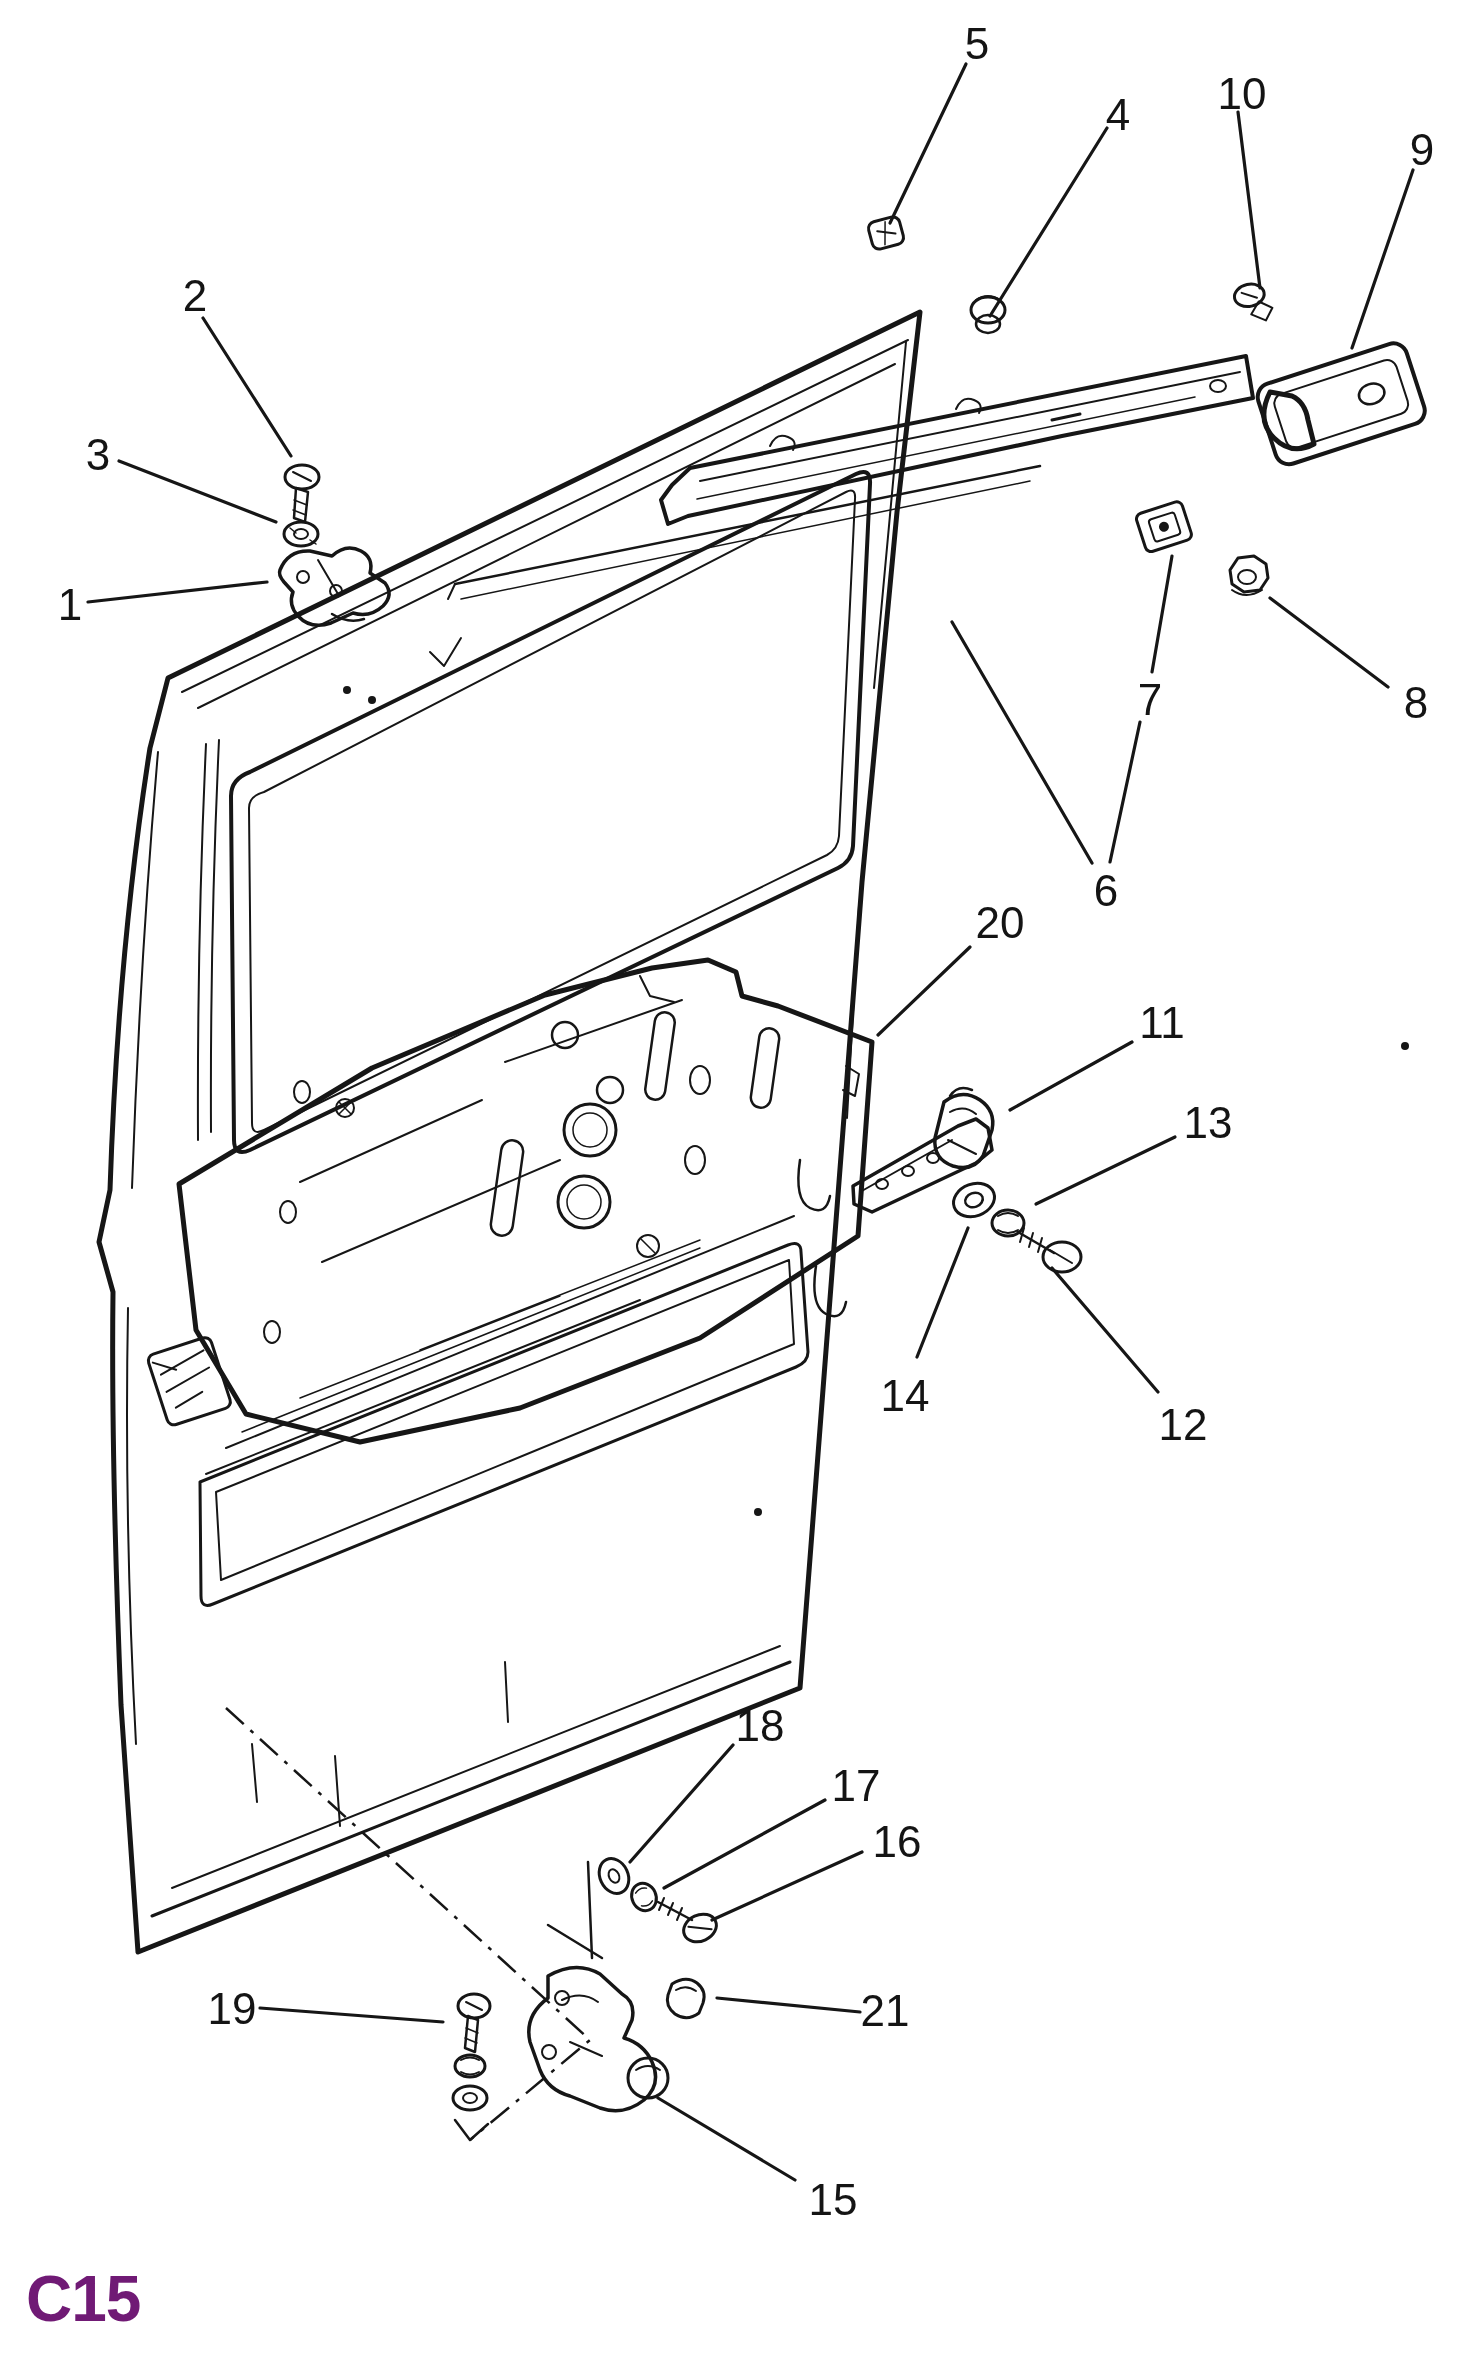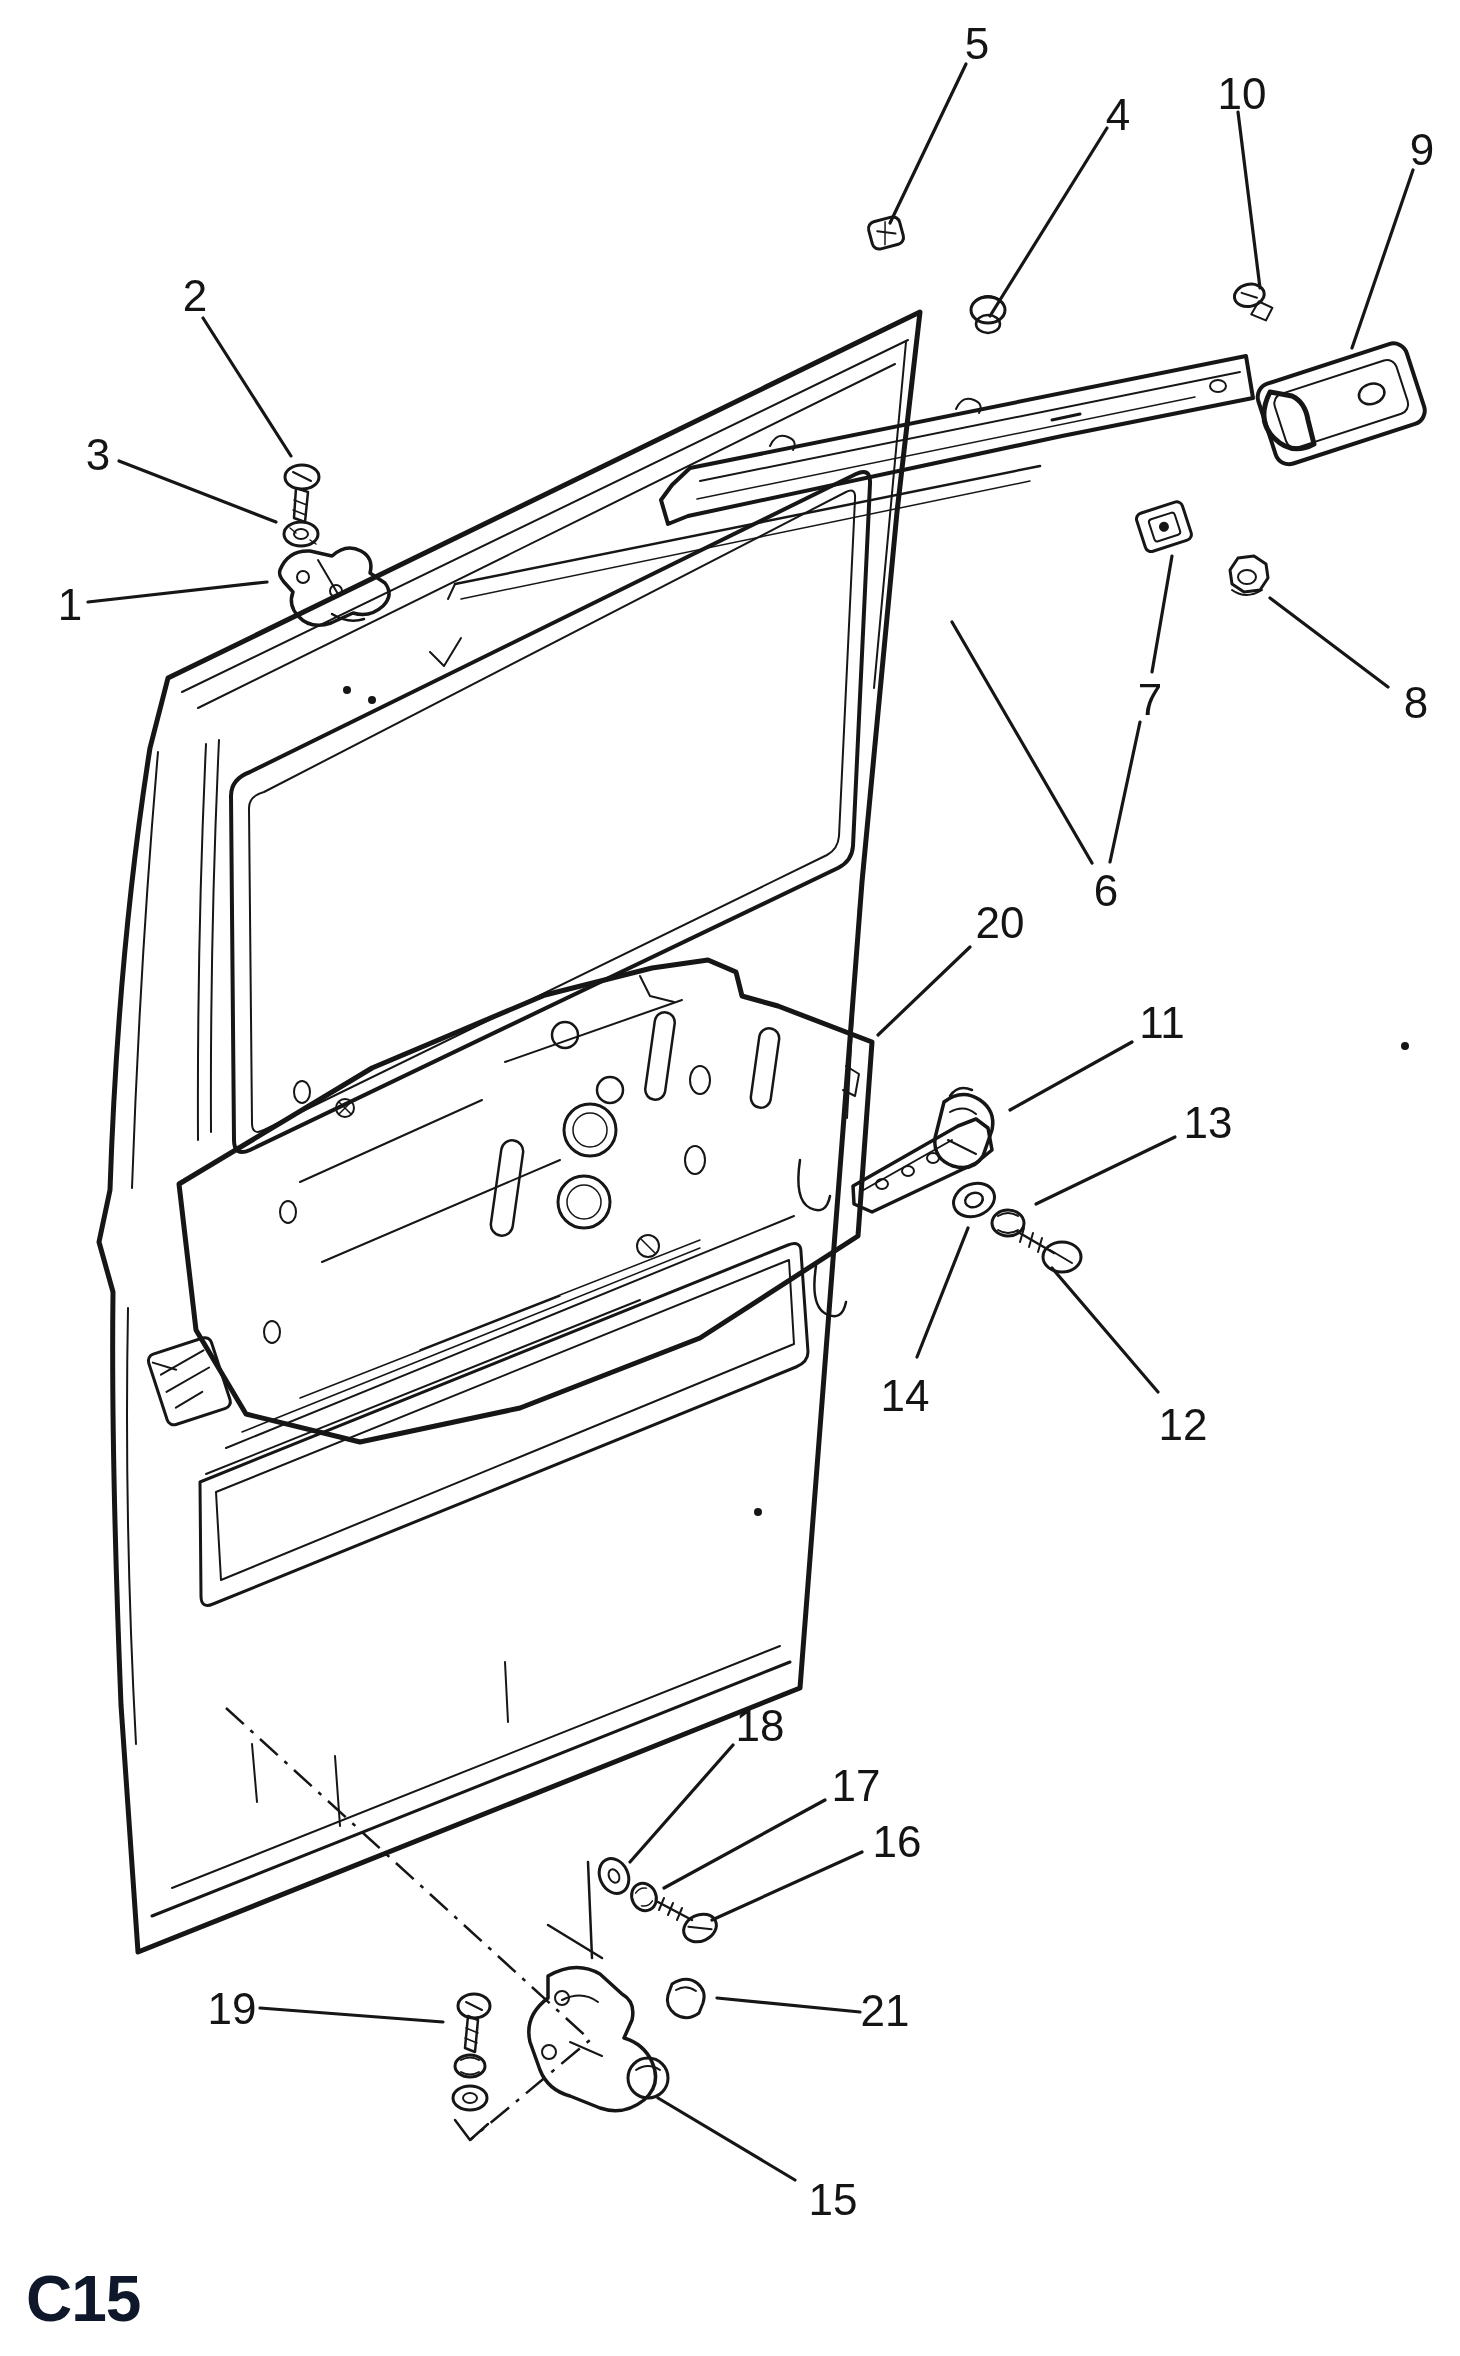--- a/index.html
+++ b/index.html
@@ -9,21 +9,21 @@
   
   .s15,.s2,.s25,.s3,.s35,.s4,.s5{fill:none;stroke:#161616;stroke-linecap:round;stroke-linejoin:round;}
   .s15{stroke-width:1.5px}.s2{stroke-width:2px}.s25{stroke-width:2.5px}
   .s3{stroke-width:3px}.s35{stroke-width:3.5px}.s4{stroke-width:4px}.s5{stroke-width:5px}
   .f{fill:#161616;stroke:none}
   .dash{fill:none;stroke:#161616;stroke-width:2.5px;stroke-dasharray:24 9 4 9;}
   .callout-text{font-family:"Liberation Sans",sans-serif;font-size:44px;fill:#141414;
                 text-anchor:middle;}
   .leader{fill:none;stroke:#161616;stroke-width:3.2px;stroke-linecap:round;}
   .page-code{position:absolute;left:26px;top:2262px;font-size:64px;font-weight:bold;
-             color:#0f172a;letter-spacing:-1px;}
+             color:#701a75;letter-spacing:-1px;}
 </style>
 </head>
 <body>
 
 <div class="stage">
 
   <svg class="art" width="1460" height="2356" viewBox="0 0 1460 2356">
 
     <g>
       <path class="s5" d="M168,678 L920,312 L897,512 L862,882 L843,1130 L800,1688 L138,1952 L121,1705 Q111,1455 113,1292 L99,1242 L110,1190 Q118,952 150,748 Z"></path>

